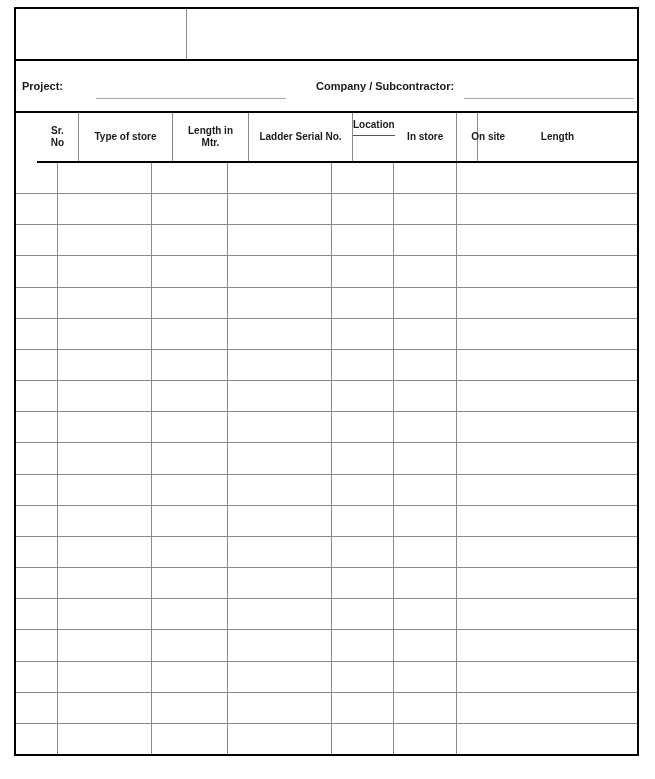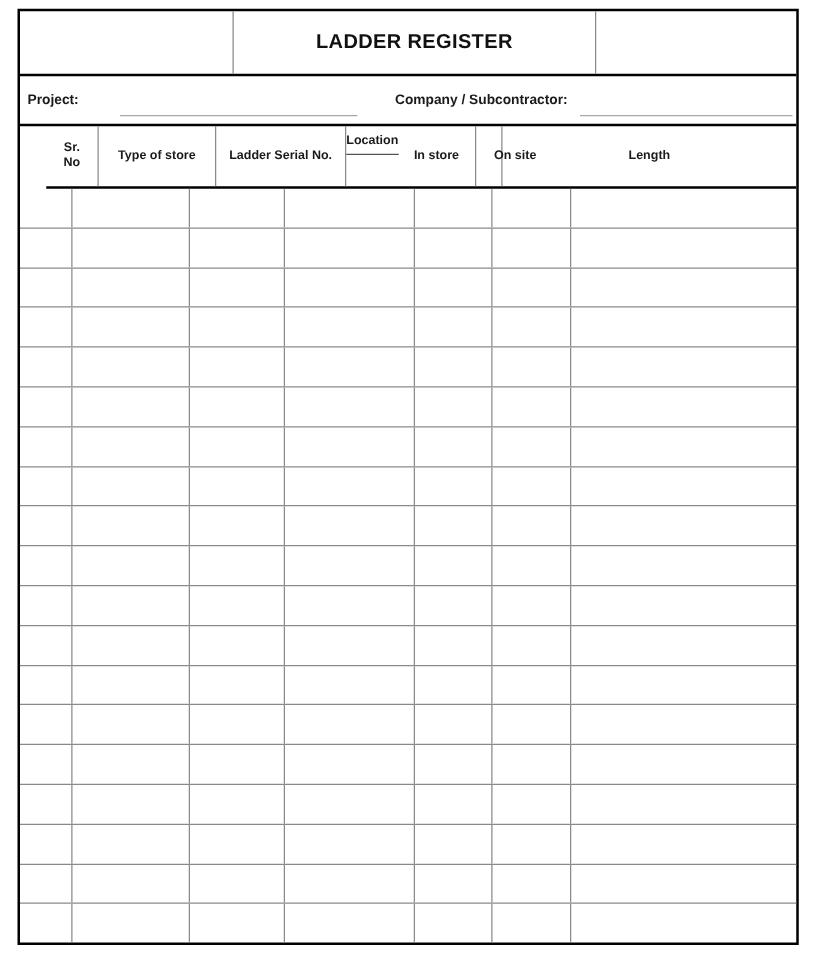--- a/index.html
+++ b/index.html
@@ -33,21 +33,21 @@
     width: 290px;
     border-right: 1px solid #8a8a8a;
     display: flex; align-items: center; justify-content: center;
   }
   .title-cell.right { flex: 1; }
   .form-title {
     font-size: 16px; font-weight: bold; letter-spacing: 0.3px; color: #111;
   }
   
   .meta-row {
-    height: 40px;
+    height: 52px;
     border-bottom: 2px solid #000;
     display: flex;
     align-items: center;
     padding-left: 6px;
     flex: none;
   }
   .meta-label { font-size: 11px; font-weight: bold; white-space: nowrap; }
   .fill-line {
     display: inline-block;
     border-bottom: 1px solid #a8a8a8;
@@ -106,37 +106,36 @@
   .trow:last-child { border-bottom: none; }
   .td { height: 100%; }
 </style>
 </head>
 <body>
 
 <div class="form">
 
   <div class="title-row">
     <div class="title-cell left"></div>
-    <div class="title-cell center">
-      <span class="form-title">LADDER REGISTER</span>
-    </div>
     <div class="title-cell right"></div>
   </div>
 
   <div class="meta-row">
     <span class="meta-label">Project:</span>
     <span class="fill-line project"></span>
     <span class="meta-label company">Company / Subcontractor:</span>
     <span class="fill-line company"></span>
   </div>
 
   <div class="thead">
     <div class="th col-sr vline">Sr.
 No</div>
     <div class="th col-type vline">Type of store</div>
+    <div class="th col-len vline">Length in
+Mtr.</div>
     <div class="th col-serial vline">Ladder Serial No.</div>
     <div class="th-group vline">
       <div class="loc-top">Location</div>
       <div class="loc-bottom">
         <div class="th col-instore vline">In store</div>
         <div class="th col-onsite">On site</div>
       </div>
     </div>
     <div class="th col-remarks">Length</div>
   </div>

